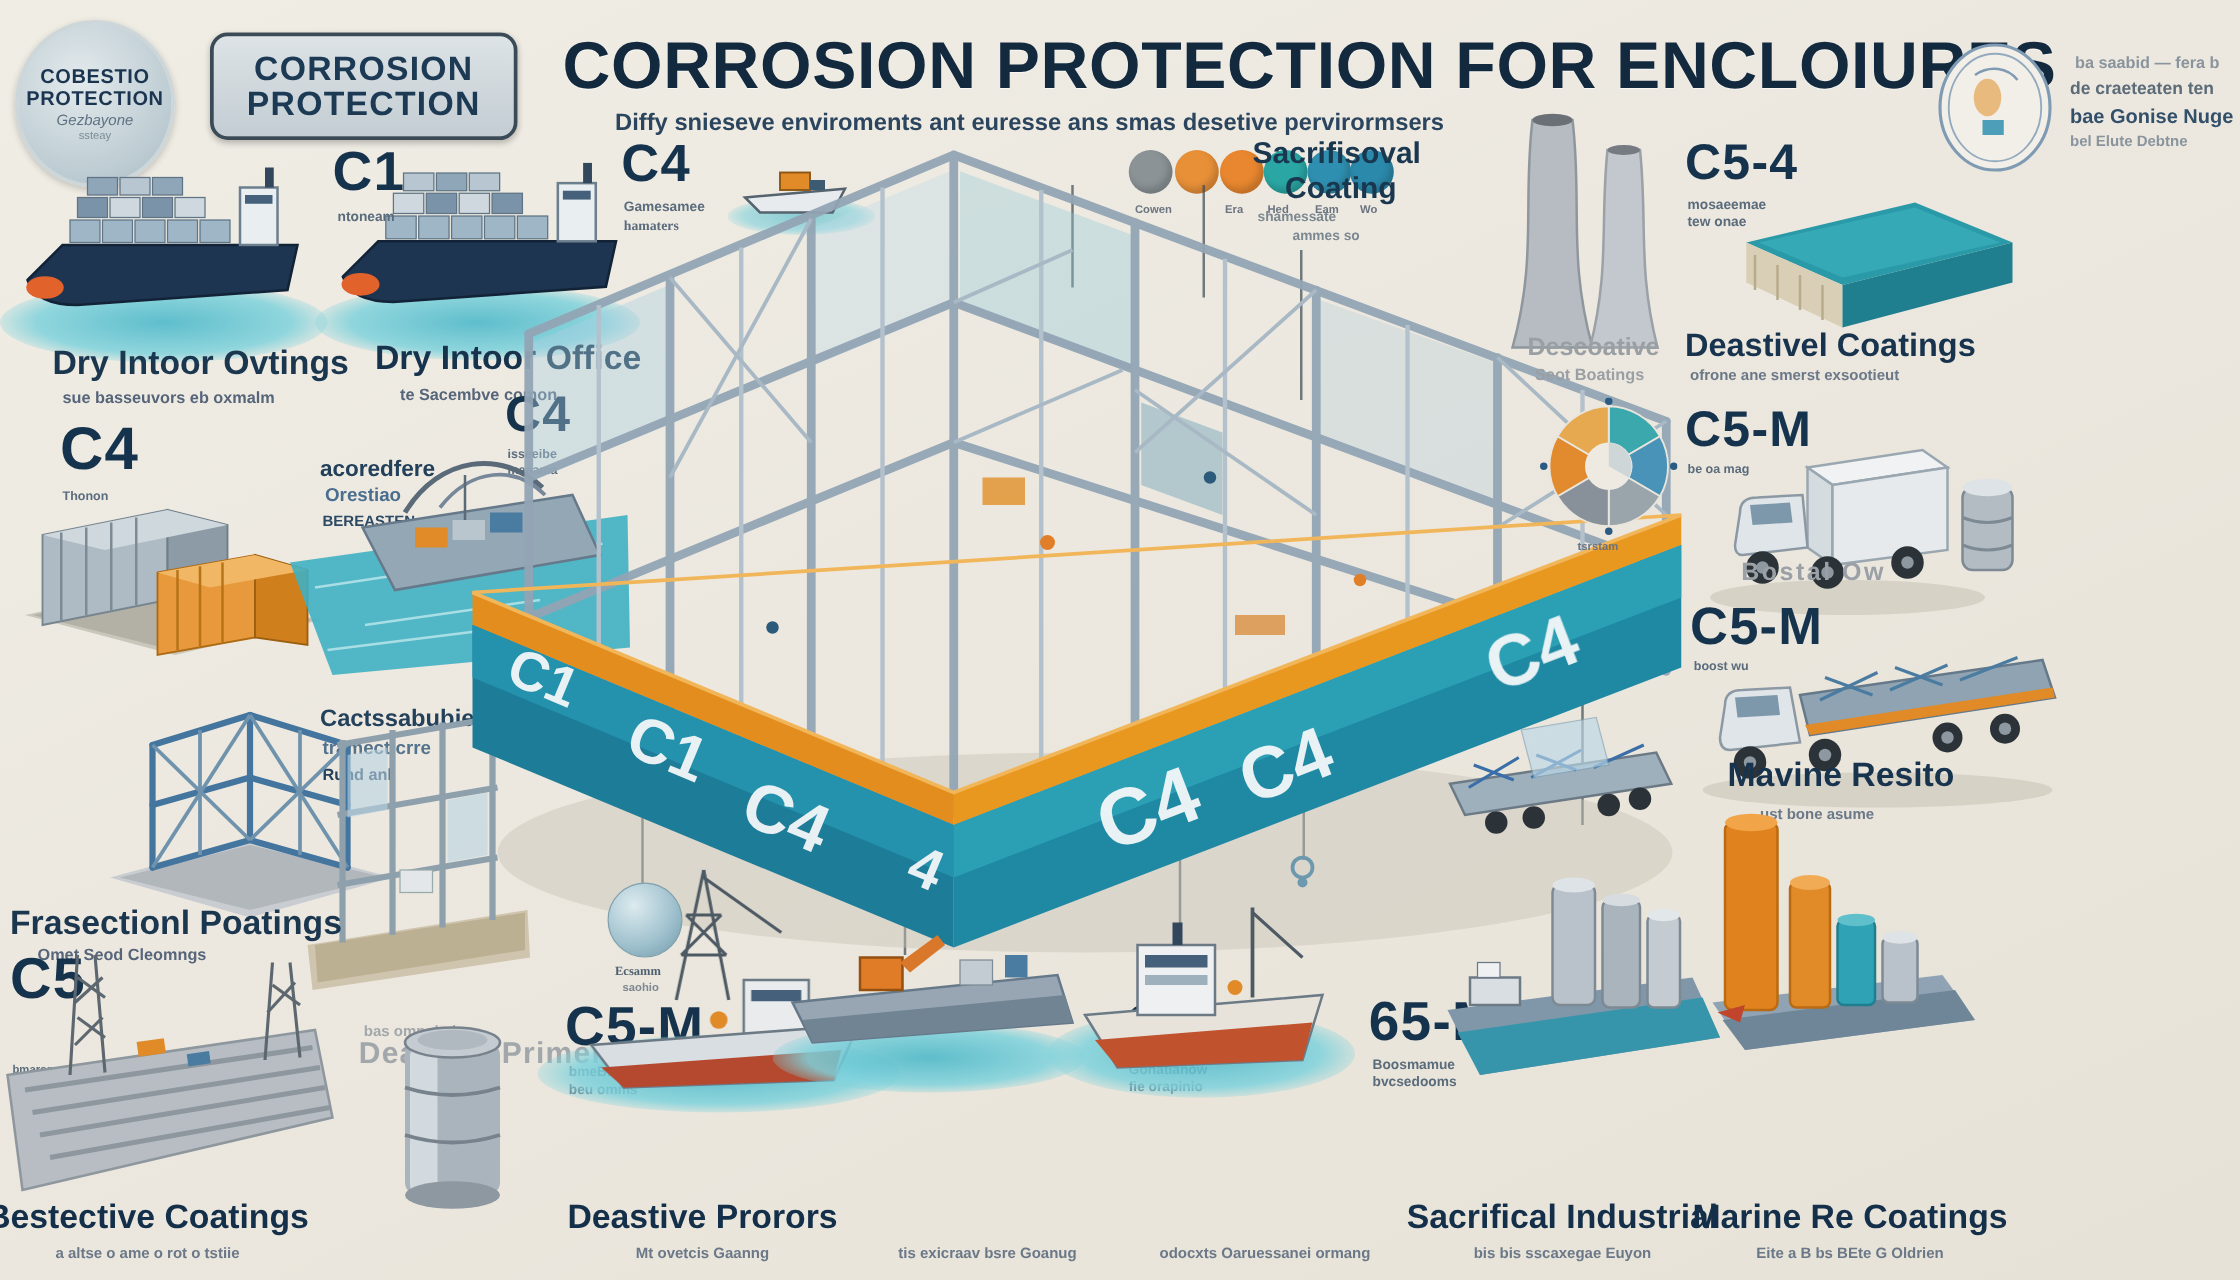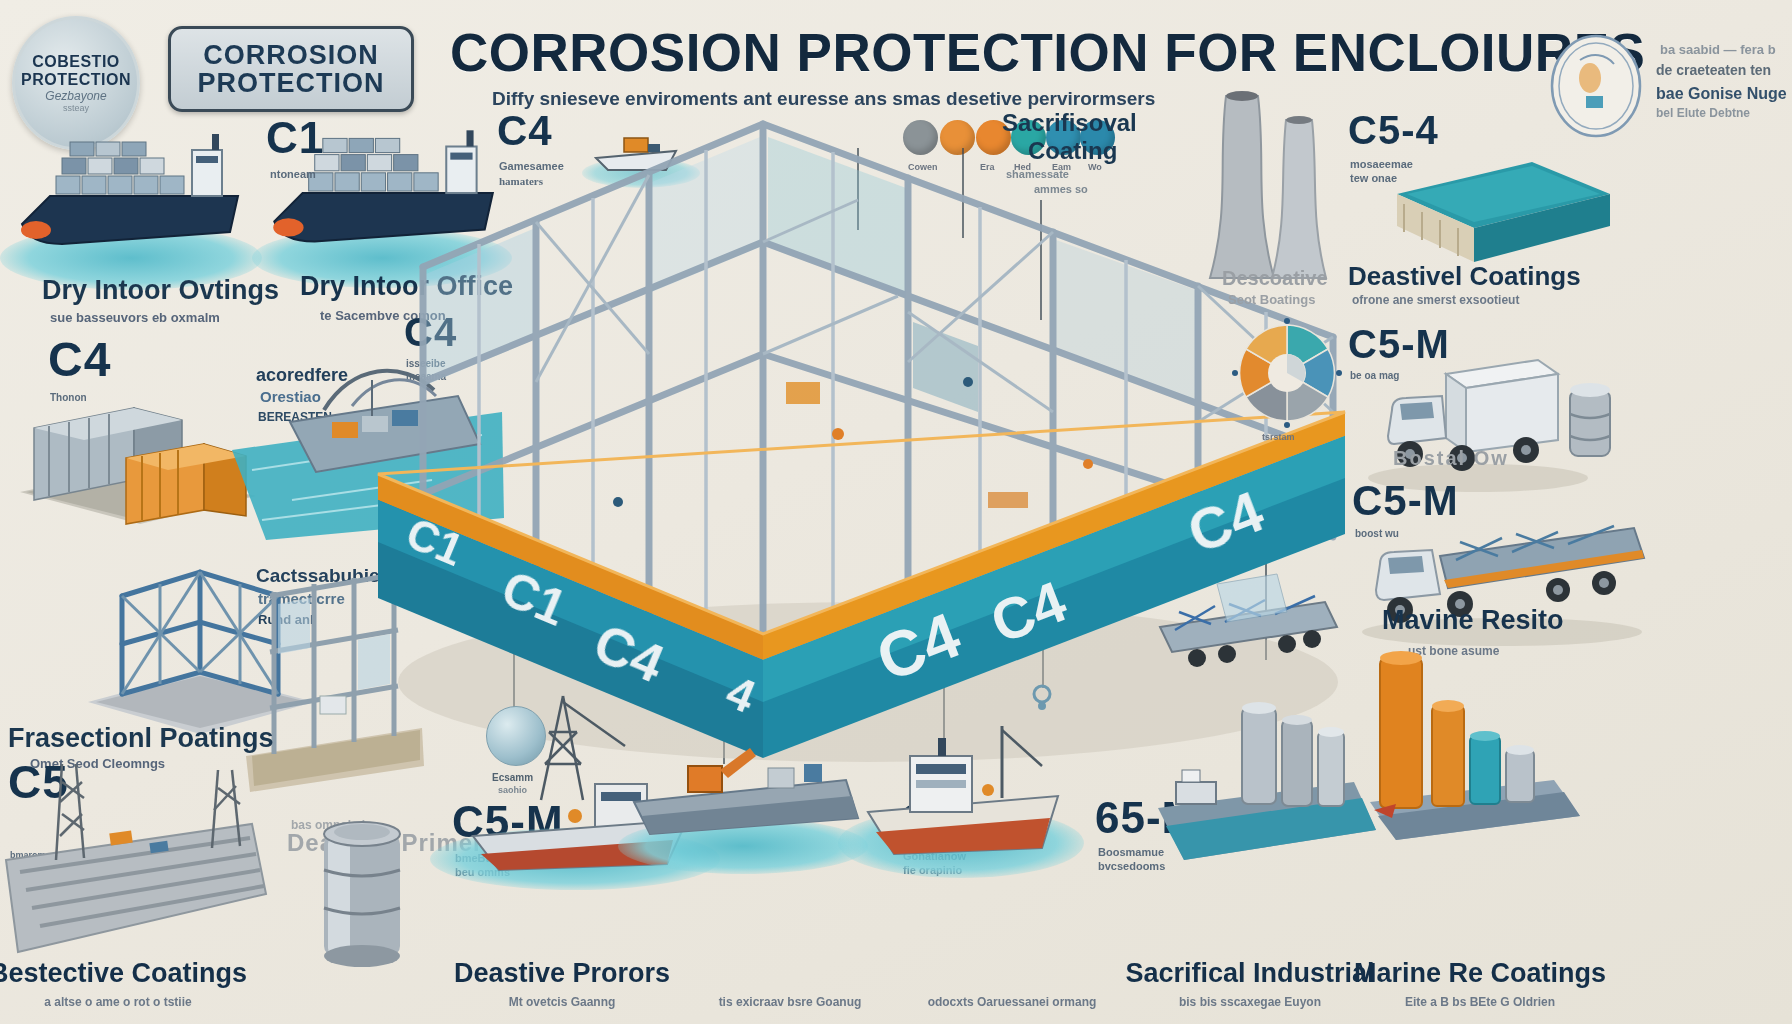--- a/index.html
+++ b/index.html
@@ -373,21 +373,21 @@
   </svg>
 
   <svg class="abs" style="left:1192px;top:86px;" width="152" height="196" viewBox="0 0 152 196">
     <path d="M18,192 C38,120 26,76 34,10 L66,10 C74,76 62,120 82,192 Z" fill="#b6bcc1" stroke="#8f979e" stroke-width="2"></path>
     <ellipse cx="50" cy="10" rx="16" ry="5" fill="#6b7076"></ellipse>
     <path d="M80,192 C96,130 88,90 94,34 L120,34 C126,90 118,130 134,192 Z" fill="#c2c8cd" stroke="#9aa1a7" stroke-width="2"></path>
     <ellipse cx="107" cy="34" rx="13" ry="4" fill="#757b81"></ellipse>
   </svg>
 
   <div class="sphere" style="left:486px;top:706px;"></div>
-  <div class="codesub" style="left:492px;top:772px;font-size:10px;color:#50616f;">Ecsamm</div>
+  <div class="codesub" style="left:492px;top:772px;font-size:10px;color:#50616f;font-family:Liberation Serif, serif;">Ecsamm</div>
   <div class="codesub" style="left:498px;top:785px;font-size:9px;color:#7b8791;">saohio</div>
 
   <div class="code" style="left:452px;top:800px;font-size:44px;">C5-M</div>
   <div class="codesub" style="left:455px;top:852px;">bmeBtrOrane</div>
   <div class="codesub" style="left:455px;top:866px;">beu omms</div>
 
   <div class="water" style="left:430px;top:828px;width:290px;height:62px;"></div>
   <svg class="abs" style="left:455px;top:688px;" width="262" height="202" viewBox="0 0 262 202">
     <g stroke="#4d5a64" stroke-width="2.5" fill="none">
       <line x1="108" y1="8" x2="86" y2="112"></line>

